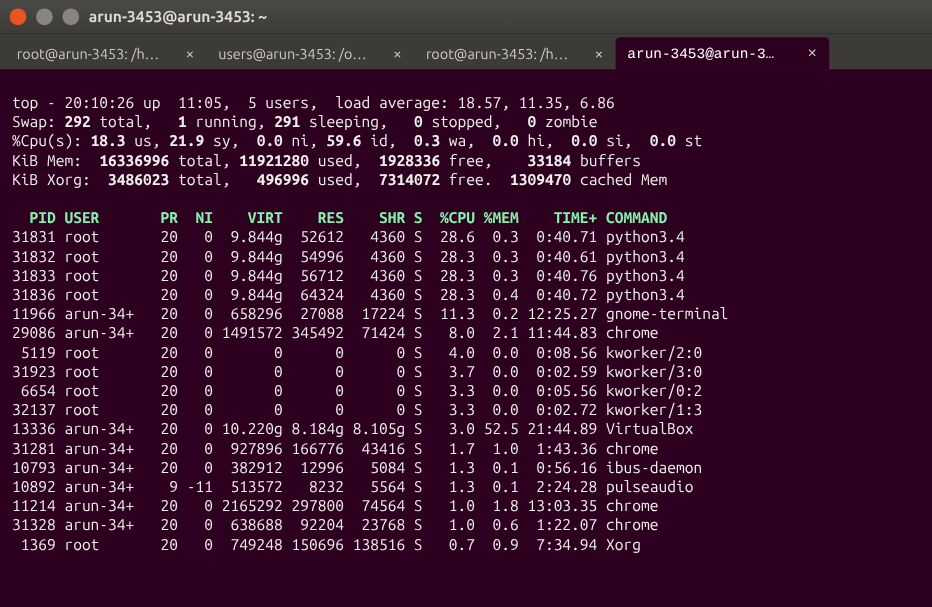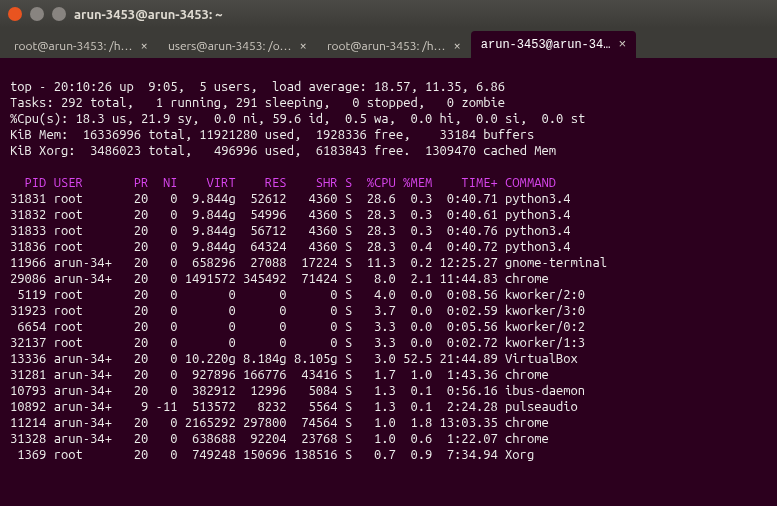--- a/index.html
+++ b/index.html
@@ -16,34 +16,34 @@
   color:#dfdbd2; font-family:Ubuntu,Arial,sans-serif; font-size:13px; font-weight:bold;
 }
 .win-btn { width:14px; height:14px; border-radius:50%; display:inline-block; }
 .close   { background:#e95420; }
 .min,.max{ background:#888480; }
 .tabs {
   height:30px; background:#3c3b37; display:flex; align-items:flex-end; padding:0 4px;
   font-family:Ubuntu,Arial,sans-serif; font-size:12px;
 }
 .tab {
-  display:flex; align-items:center; gap:8px;
+  display:flex; align-items:center; gap:22px;
   padding:6px 10px; color:#cfcac2; cursor:pointer;
   border-top-left-radius:4px; border-top-right-radius:4px;
   max-width:178px; min-width:140px;margin-top:40px;
 }
 .tab.active { background:#2c001e; color:#fff;font-family:Liberation Mono, monospace; }
 .tab-label { white-space:nowrap; overflow:hidden; text-overflow:ellipsis; flex:1; }
 .tab-close { font-size:13px; color:#d0ccc4; }
 .term {
   flex:1; background:#2c001e; color:#eeeeec; padding:4px 10px 8px 10px;
   white-space:pre; line-height:16px; letter-spacing:0; overflow:hidden;
 }
-.bold { font-weight:normal;text-align:center; }
-.hdr  { font-weight:normal; color:#d946ef; background:#2c001e; }
+.bold { font-weight:bold;text-align:center; }
+.hdr  { font-weight:bold; color:#86efac; background:#2c001e; }
 </style>
 </head>
 <body>
 
 <div class="window">
   <div class="titlebar">
     <span class="win-btn close"></span>
     <span class="win-btn min"></span>
     <span class="win-btn max"></span>
     <span>arun-3453@arun-3453: ~</span>
@@ -62,25 +62,25 @@
         <span class="tab-label">root@arun-3453: /h…</span>
         <span class="tab-close">×</span>
       </div>
       <div class="tab active">
         <span class="tab-label">arun-3453@arun-34…</span>
         <span class="tab-close">×</span>
       </div>
     </div>
 
   <div class="term">
-<span>top - 20:10:26 up  9:05,  5 users,  load average: 18.57, 11.35, 6.86</span>
-<span><span>Tasks:</span> <span class="bold">292</span> total,   <span class="bold">1</span> running, <span class="bold">291</span> sleeping,   <span class="bold">0</span> stopped,   <span class="bold">0</span> zombie</span>
-<span><span>%Cpu(s):</span> <span class="bold">18.3</span> us, <span class="bold">21.9</span> sy,  <span class="bold">0.0</span> ni, <span class="bold">59.6</span> id,  <span class="bold">0.5</span> wa,  <span class="bold">0.0</span> hi,  <span class="bold">0.0</span> si,  <span class="bold">0.0</span> st</span>
+<span>top - 20:10:26 up  11:05,  5 users,  load average: 18.57, 11.35, 6.86</span>
+<span><span>Swap:</span> <span class="bold">292</span> total,   <span class="bold">1</span> running, <span class="bold">291</span> sleeping,   <span class="bold">0</span> stopped,   <span class="bold">0</span> zombie</span>
+<span><span>%Cpu(s):</span> <span class="bold">18.3</span> us, <span class="bold">21.9</span> sy,  <span class="bold">0.0</span> ni, <span class="bold">59.6</span> id,  <span class="bold">0.3</span> wa,  <span class="bold">0.0</span> hi,  <span class="bold">0.0</span> si,  <span class="bold">0.0</span> st</span>
 <span><span>KiB Mem:</span>  <span class="bold">16336996</span> total, <span class="bold">11921280</span> used,  <span class="bold">1928336</span> free,    <span class="bold">33184</span> buffers</span>
-<span><span>KiB Xorg:</span>  <span class="bold">3486023</span> total,   <span class="bold">496996</span> used,  <span class="bold">6183843</span> free.  <span class="bold">1309470</span> cached Mem</span>
+<span><span>KiB Xorg:</span>  <span class="bold">3486023</span> total,   <span class="bold">496996</span> used,  <span class="bold">7314072</span> free.  <span class="bold">1309470</span> cached Mem</span>
 
 <span class="hdr" id="top-header">  PID USER       PR  NI    VIRT    RES    SHR S  %CPU %MEM    TIME+ COMMAND         </span>
 <span id="top-rows">31831 root       20   0  9.844g  52612   4360 S  28.6  0.3  0:40.71 python3.4
 31832 root       20   0  9.844g  54996   4360 S  28.3  0.3  0:40.61 python3.4
 31833 root       20   0  9.844g  56712   4360 S  28.3  0.3  0:40.76 python3.4
 31836 root       20   0  9.844g  64324   4360 S  28.3  0.4  0:40.72 python3.4
 11966 arun-34+   20   0  658296  27088  17224 S  11.3  0.2 12:25.27 gnome-terminal
 29086 arun-34+   20   0 1491572 345492  71424 S   8.0  2.1 11:44.83 chrome
  5119 root       20   0       0      0      0 S   4.0  0.0  0:08.56 kworker/2:0
 31923 root       20   0       0      0      0 S   3.7  0.0  0:02.59 kworker/3:0

